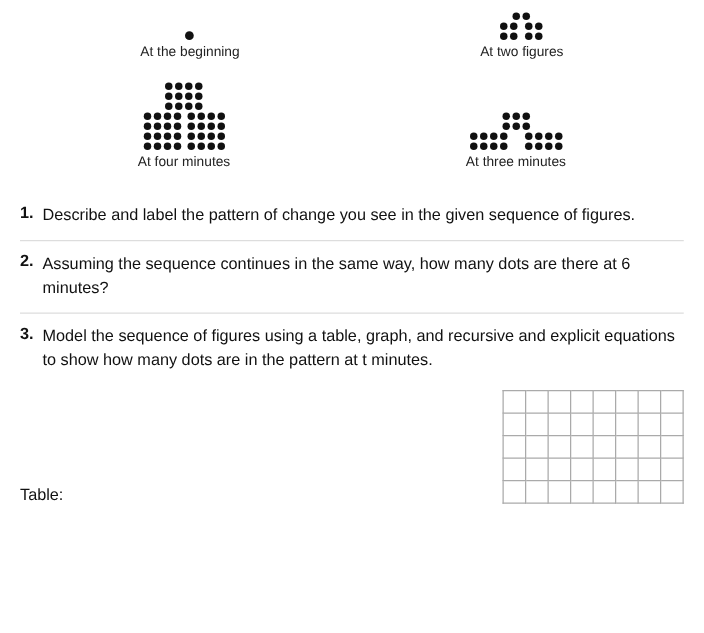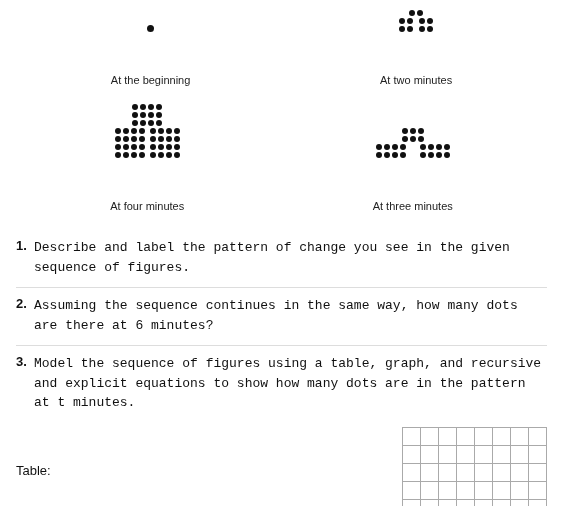--- a/index.html
+++ b/index.html
@@ -17,21 +17,20 @@
       display: flex;
       align-items: flex-end;
       justify-content: space-around;
       margin-bottom: 18px;
     }
 
     .figure {
       display: flex;
       flex-direction: column;
       align-items: center;
-      gap: 38px;
     }
 
     .figure-label {
       font-size: 11px;
       margin-top: 4px;
       color: #222;
       text-align: center;
     }
 
     .dot-display {
@@ -80,21 +79,20 @@
     }
 
     .q-num {
       font-weight: bold;
       min-width: 14px;
     }
 
     .q-text {
       flex: 1;
       line-height: 1.5;
-      font-family: Liberation Mono, monospace;
     }
 
     .table-area {
       display: flex;
       justify-content: flex-end;
       margin-top: 4px;
     }
 
     .grid-table {
       border-collapse: collapse;
@@ -150,21 +148,21 @@
             <span class="dot sm"></span>
             <span class="dot sm"></span>
           </div>
           <div class="dot-row">
             <span class="dot sm"></span>
             <span class="dot sm"></span>
           </div>
         </div>
       </div>
     </div>
-    <div class="figure-label">At two minutes</div>
+    <div class="figure-label">At two figures</div>
   </div>
 
 </div>
 
 <div class="figures-row2">
 
   <div class="figure">
     <div class="dot-display">
 
       <div class="dot-row">
@@ -309,21 +307,21 @@
     <span class="q-text">Assuming the sequence continues in the same way, how many dots are there at 6 minutes?</span>
   </div>
 
   <div class="separator"></div>
 
   <div class="question">
     <span class="q-num">3.</span>
     <span class="q-text">Model the sequence of figures using a table, graph, and recursive and explicit equations to show how many dots are in the pattern at t minutes.</span>
   </div>
 
-  <div style="display:flex;align-items:center;justify-content:space-between;margin-top:2px;">
+  <div style="display:flex;align-items:flex-end;justify-content:space-between;margin-top:2px;">
     <span style="font-size:13px;">Table:</span>
     <div class="table-area">
       <table class="grid-table">
         <tbody>
           <tr>
             <td></td>
             <td></td>
             <td></td>
             <td></td>
             <td></td>

